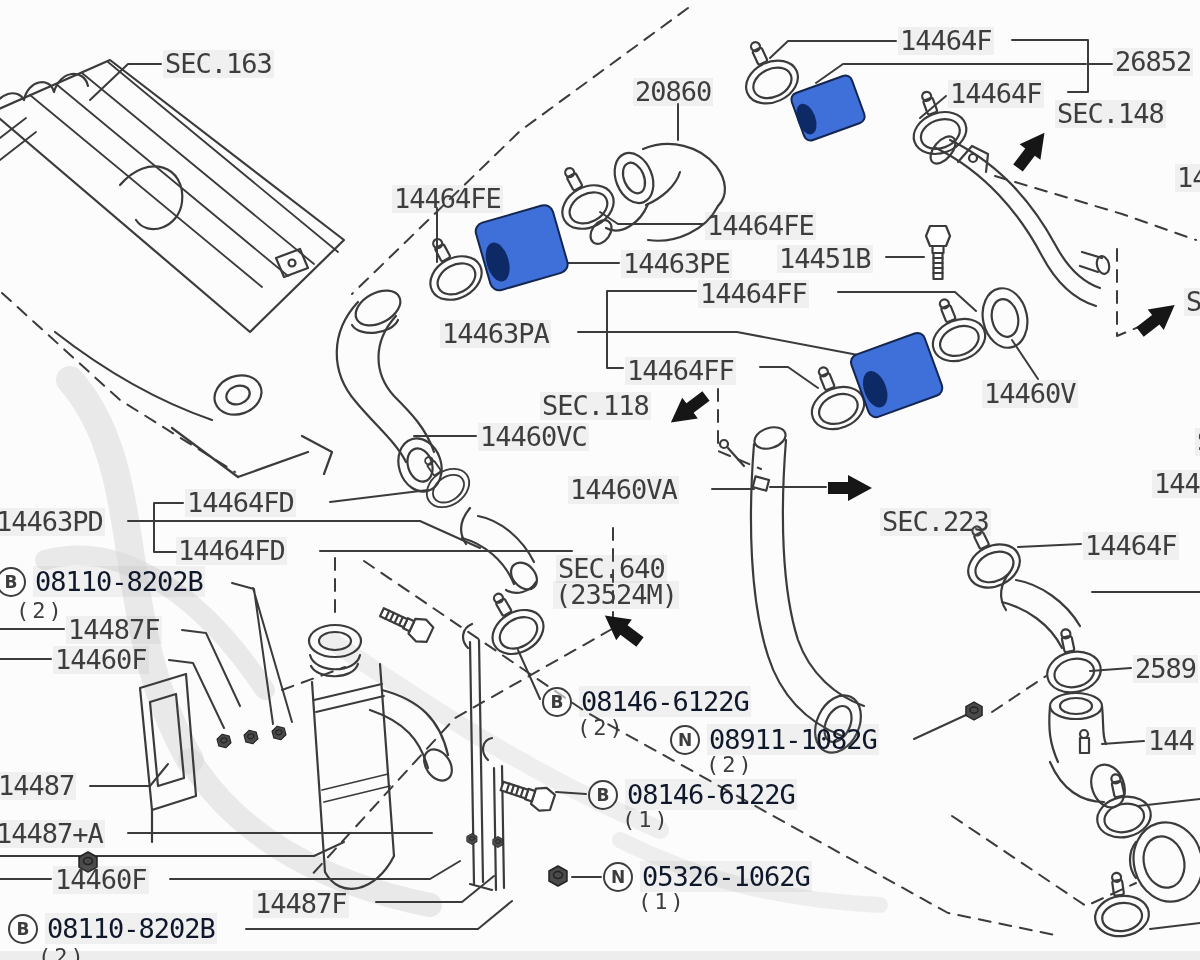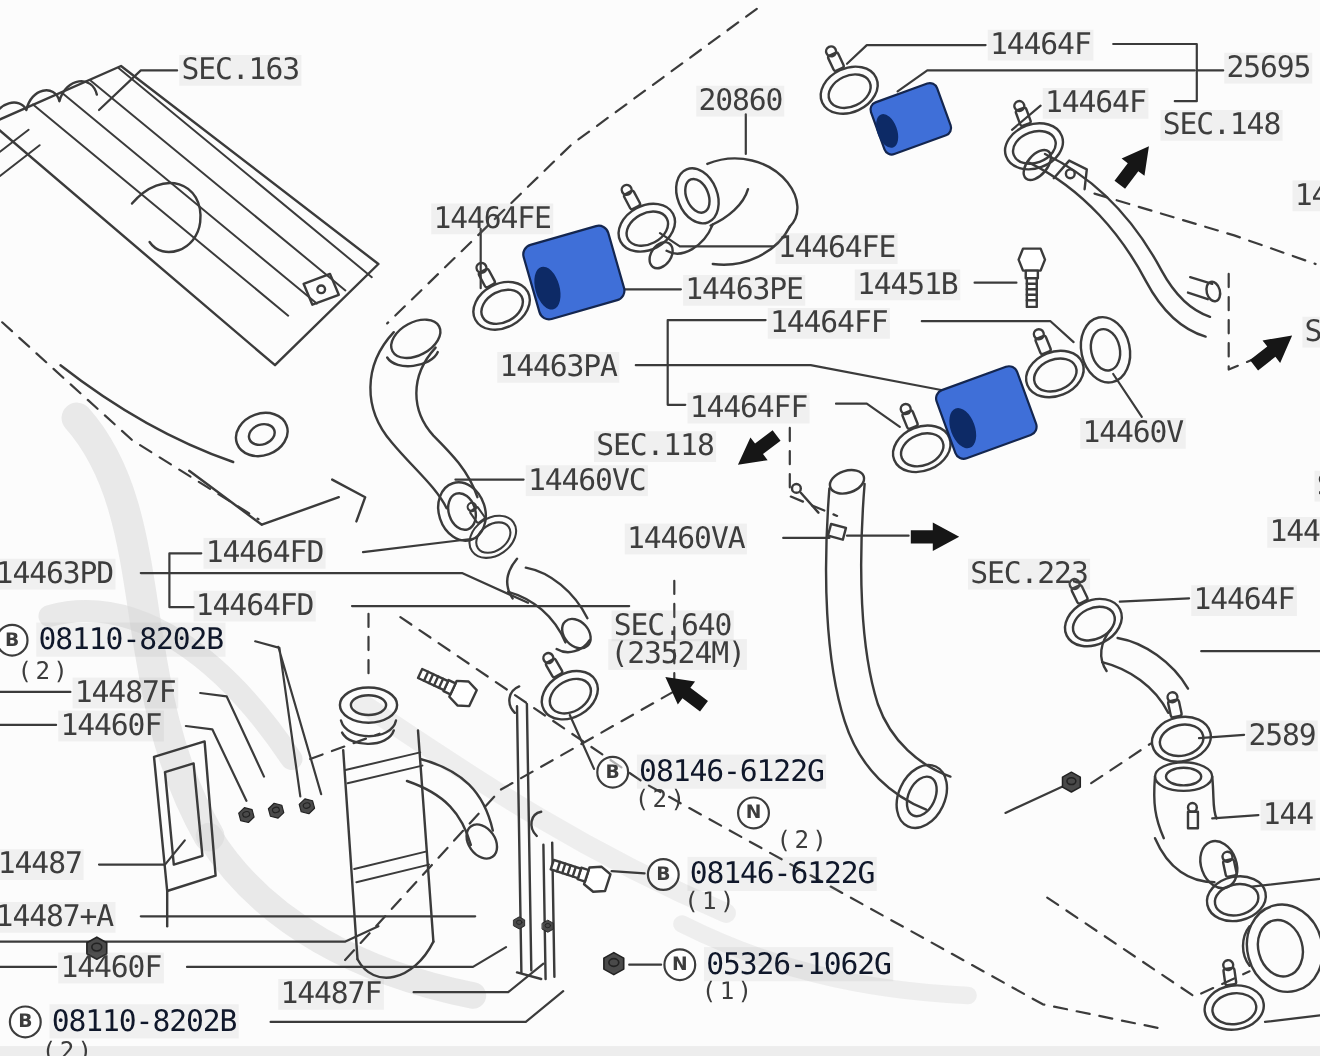--- a/index.html
+++ b/index.html
@@ -260,30 +260,30 @@
     <g transform="rotate(-20 897 376)">
       <rect x="858" y="342" width="78" height="66" rx="8" fill="#3f6fd8"></rect>
       <ellipse cx="872" cy="381" rx="11" ry="19" fill="#0d2a66" stroke="none"></ellipse>
     </g>
   </g>
 </svg>
 
 <div class="lbl" style="left:163px;top:50px">SEC.163</div>
 <div class="lbl" style="left:633px;top:78px">20860</div>
 <div class="lbl" style="left:898px;top:27px">14464F</div>
-<div class="lbl" style="left:1113px;top:48px">25695</div>
+<div class="lbl" style="left:1113px;top:48px">26852</div>
 <div class="lbl" style="left:948px;top:80px">14464F</div>
 <div class="lbl" style="left:1055px;top:100px">SEC.148</div>
 <div class="lbl" style="left:1175px;top:164px">14</div>
 <div class="lbl" style="left:392px;top:185px">14464FE</div>
 <div class="lbl" style="left:705px;top:212px">14464FE</div>
 <div class="lbl" style="left:621px;top:250px">14463PE</div>
 <div class="lbl" style="left:777px;top:245px">14451B</div>
 <div class="lbl" style="left:698px;top:280px">14464FF</div>
-<div class="lbl" style="left:452px;top:320px">14463PA</div>
+<div class="lbl" style="left:440px;top:320px">14463PA</div>
 <div class="lbl" style="left:625px;top:357px">14464FF</div>
 <div class="lbl" style="left:540px;top:392px">SEC.118</div>
 <div class="lbl" style="left:478px;top:423px">14460VC</div>
 <div class="lbl" style="left:1184px;top:288px">S</div>
 <div class="lbl" style="left:982px;top:380px">14460V</div>
 <div class="lbl" style="left:1195px;top:428px">SEC</div>
 <div class="lbl" style="left:1152px;top:470px">144</div>
 <div class="lbl" style="left:568px;top:476px">14460VA</div>
 <div class="lbl" style="left:880px;top:508px">SEC.223</div>
 <div class="lbl" style="left:556px;top:555px">SEC.640</div>
@@ -312,20 +312,21 @@
 <div class="qty" style="left:38px;top:944px">(2)</div>
 
 <div class="row" style="left:542px;top:686px">
   <span class="badge">B</span>
   <span class="num">08146-6122G</span>
 </div>
 <div class="qty" style="left:577px;top:715px">(2)</div>
 
 <div class="row" style="left:670px;top:724px">
   <span class="badge">N</span>
+  <span class="num">08911-1082G</span>
 </div>
 <div class="qty" style="left:706px;top:752px">(2)</div>
 
 <div class="row" style="left:588px;top:779px">
   <span class="badge">B</span>
   <span class="num">08146-6122G</span>
 </div>
 <div class="qty" style="left:622px;top:807px">(1)</div>
 
 <div class="row" style="left:603px;top:861px">

